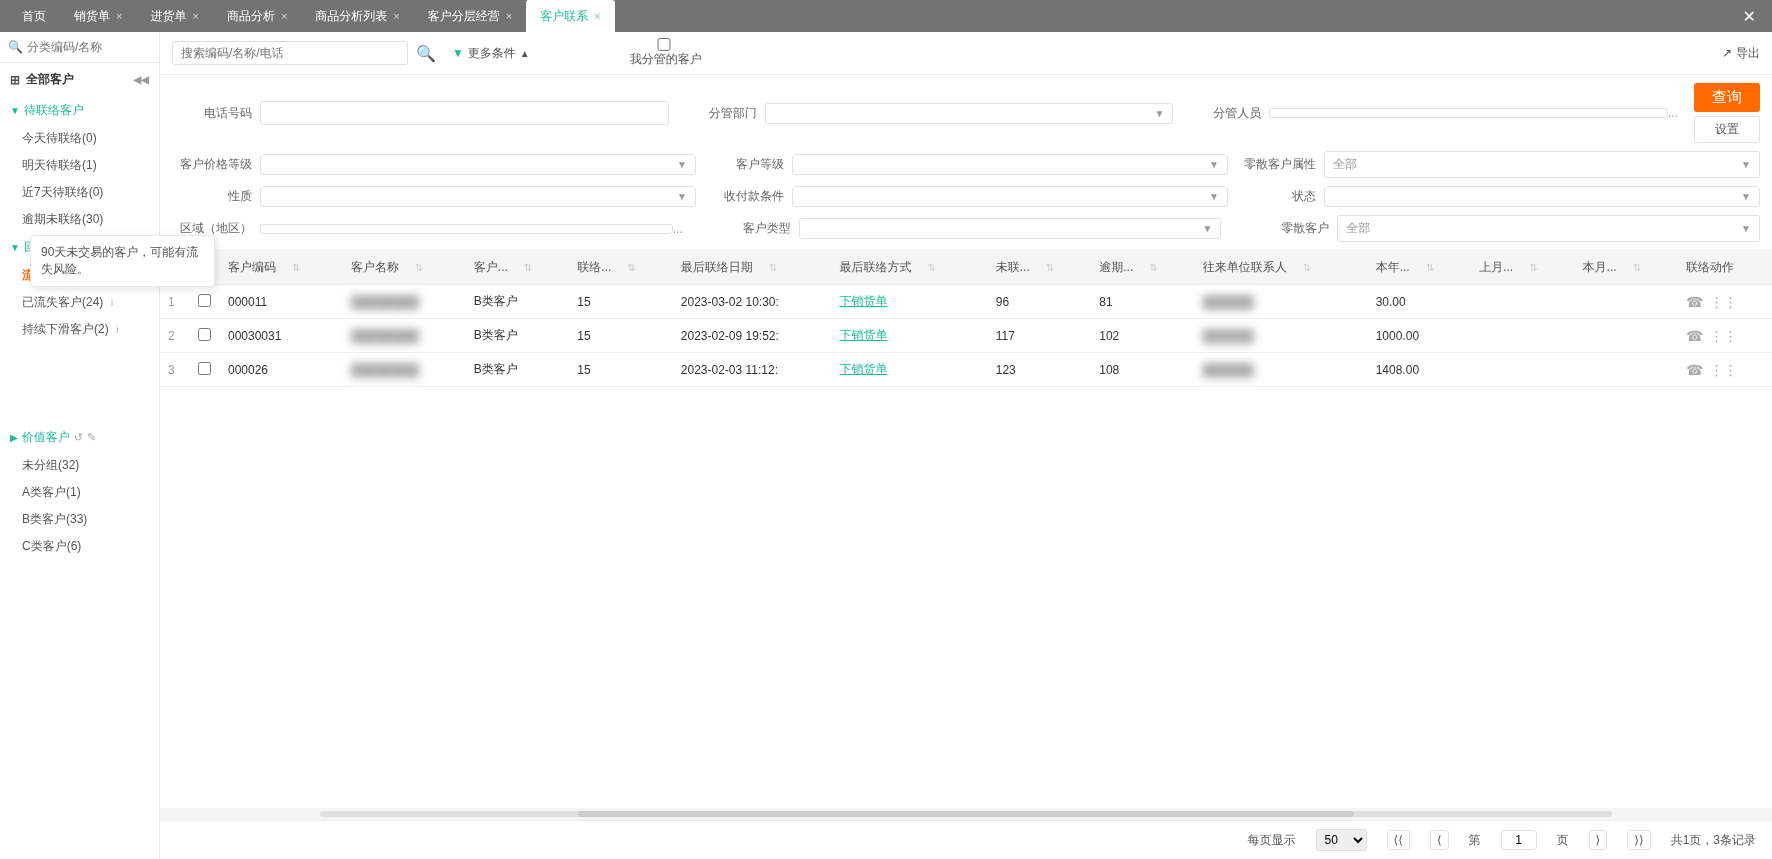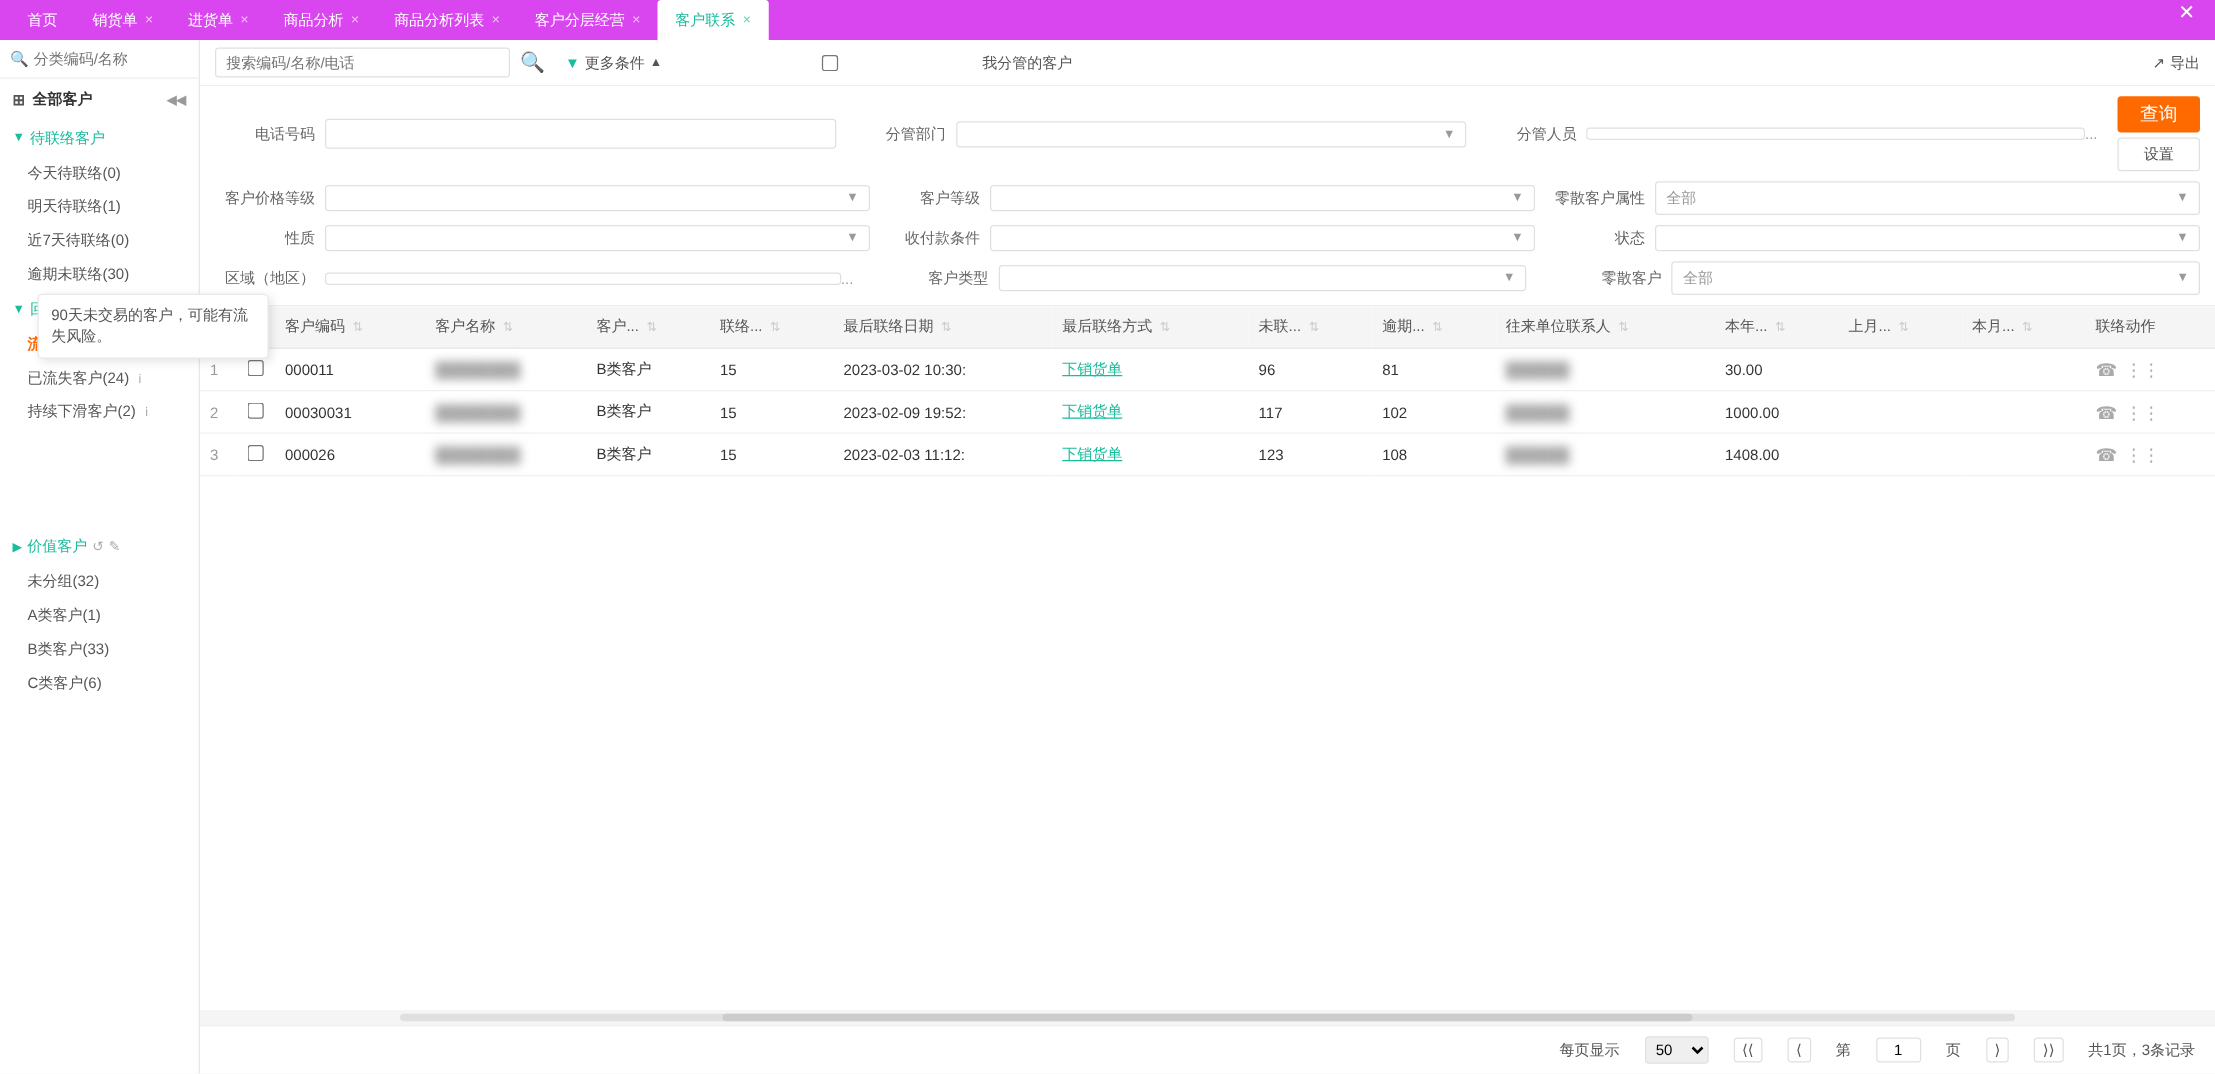--- a/index.html
+++ b/index.html
@@ -1,19 +1,19 @@
 <!DOCTYPE html>
 <html><head>
   <meta charset="utf-8">
   <style>
     * { box-sizing: border-box; margin: 0; padding: 0; font-family: 'Microsoft YaHei', Arial, sans-serif; font-size: 12px; }
     body { background: #f5f5f5; overflow: hidden; width: 1772px; height: 859px; }
 
     
-    .top-nav { display: flex; align-items: flex-start; background: #d946ef; height: 32px; padding: 0 8px; }
+    .top-nav { display: flex; align-items: center; background: #737373; height: 32px; padding: 0 8px; }
     .top-nav .nav-item { color: #fff; padding: 0 14px; height: 32px; display: flex; align-items: center; cursor: pointer; font-size: 13px; white-space: nowrap; }
     .top-nav .nav-item.active { background: #fff; color: #1abc9c; border-radius: 3px 3px 0 0; }
     .top-nav .nav-item .close-x { margin-left: 6px; font-size: 11px; opacity: 0.7; }
     .top-nav .spacer { flex: 1; }
     .top-nav .nav-close { color: #fff; font-size: 16px; cursor: pointer; padding: 0 8px; }
 
     
     .main-layout { display: flex; height: calc(859px - 32px); }
 
     
@@ -36,21 +36,21 @@
     
     .content { flex: 1; display: flex; flex-direction: column; overflow: hidden; }
 
     
     .toolbar { display: flex; align-items: center; background: #fff; padding: 6px 12px; border-bottom: 1px solid #eee; gap: 8px; }
     .toolbar input { border: 1px solid #e0e0e0; border-radius: 3px; padding: 4px 8px; width: 236px; font-size: 12px; color: #999; outline: none; }
     .toolbar .search-btn { color: #ff6a00; cursor: pointer; font-size: 16px; }
     .toolbar .more-cond { display: flex; align-items: center; color: #555; cursor: pointer; padding: 0 8px; }
     .toolbar .more-cond .arrow { margin-left: 4px; font-size: 10px; }
     .toolbar .filter-icon { color: #1abc9c; margin-right: 4px; }
-    .toolbar .my-customers { display: flex; align-items: center; color: #555; cursor: pointer; }
+    .toolbar .my-customers { display: flex; align-items: center; color: #555; cursor: pointer; flex-direction: column; }
     .toolbar .my-customers input[type=checkbox] { margin-right: 4px; }
     .toolbar .spacer { flex: 1; }
     .toolbar .export-btn { color: #555; cursor: pointer; display: flex; align-items: center; gap: 4px; }
 
     
     .filter-panel { background: #fff; border-bottom: 1px solid #eee; padding: 8px 12px; }
     .filter-row { display: flex; align-items: center; margin-bottom: 8px; gap: 8px; }
     .filter-row:last-child { margin-bottom: 0; gap: 28px; }
     .filter-field { display: flex; align-items: center; flex: 1; }
     .filter-field label { color: #666; width: 80px; text-align: right; margin-right: 8px; white-space: nowrap; flex-shrink: 0; }
@@ -62,21 +62,21 @@
 
     .action-buttons { display: flex; flex-direction: column; gap: 4px; justify-content: center; padding-left: 8px; }
     .query-btn { background: #ff6a00; color: #fff; border: none; border-radius: 3px; padding: 5px 18px; cursor: pointer; font-size: 15px; white-space: nowrap; }
     .setting-btn { background: #fff; color: #555; border: 1px solid #e0e0e0; border-radius: 3px; padding: 4px 14px; cursor: pointer; font-size: 12px; text-align: center; }
 
     
     .table-area { flex: 1; overflow: auto; background: #fff; }
     table { width: 100%; border-collapse: collapse; }
     table th { background: #f5f5f5; padding: 8px 8px; text-align: left; color: #555; font-weight: normal; border-bottom: 1px solid #e8e8e8; white-space: nowrap; font-size: 12px; }
     table td { padding: 8px 8px; border-bottom: 1px solid #f0f0f0; color: #333; white-space: nowrap; font-size: 12px; }
-    .col-sort { display: flex; align-items: center; gap: 6px; }
+    .col-sort { display: flex; align-items: center; gap: 16px; }
     .sort-icon { color: #ccc; font-size: 10px; }
     .link-text { color: #1abc9c; text-decoration: underline; cursor: pointer; }
     .blurred { filter: blur(4px); color: #aaa; }
     .row-actions { display: flex; gap: 6px; }
     .row-action-icon { color: #aaa; cursor: pointer; font-size: 14px; }
 
     
     .pagination-bar { display: flex; align-items: center; justify-content: flex-end; padding: 8px 16px; background: #fff; border-top: 1px solid #eee; gap: 20px; font-size: 12px; color: #555; }
     .pagination-bar select { border: 1px solid #e0e0e0; border-radius: 3px; padding: 2px 4px; }
     .page-btn { border: 1px solid #e0e0e0; border-radius: 3px; padding: 2px 6px; cursor: pointer; background: #fff; color: #555; }

